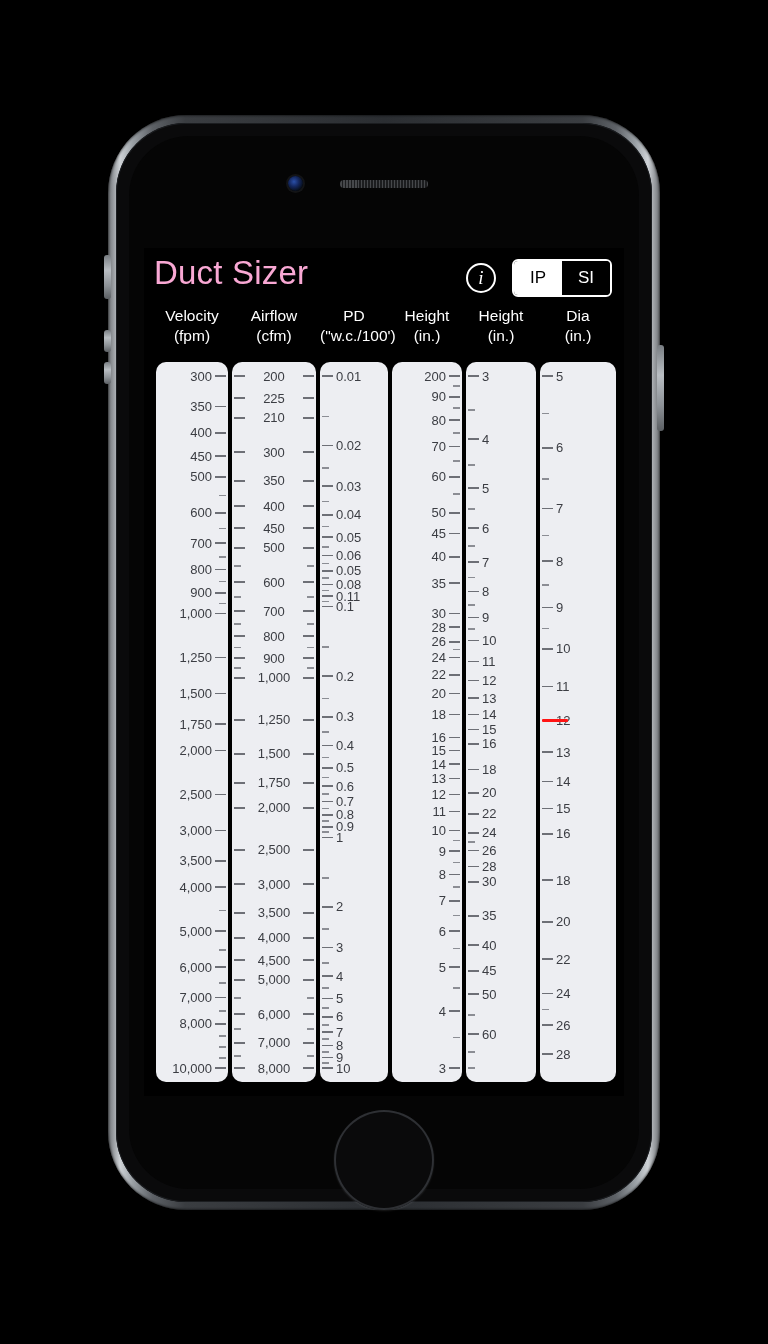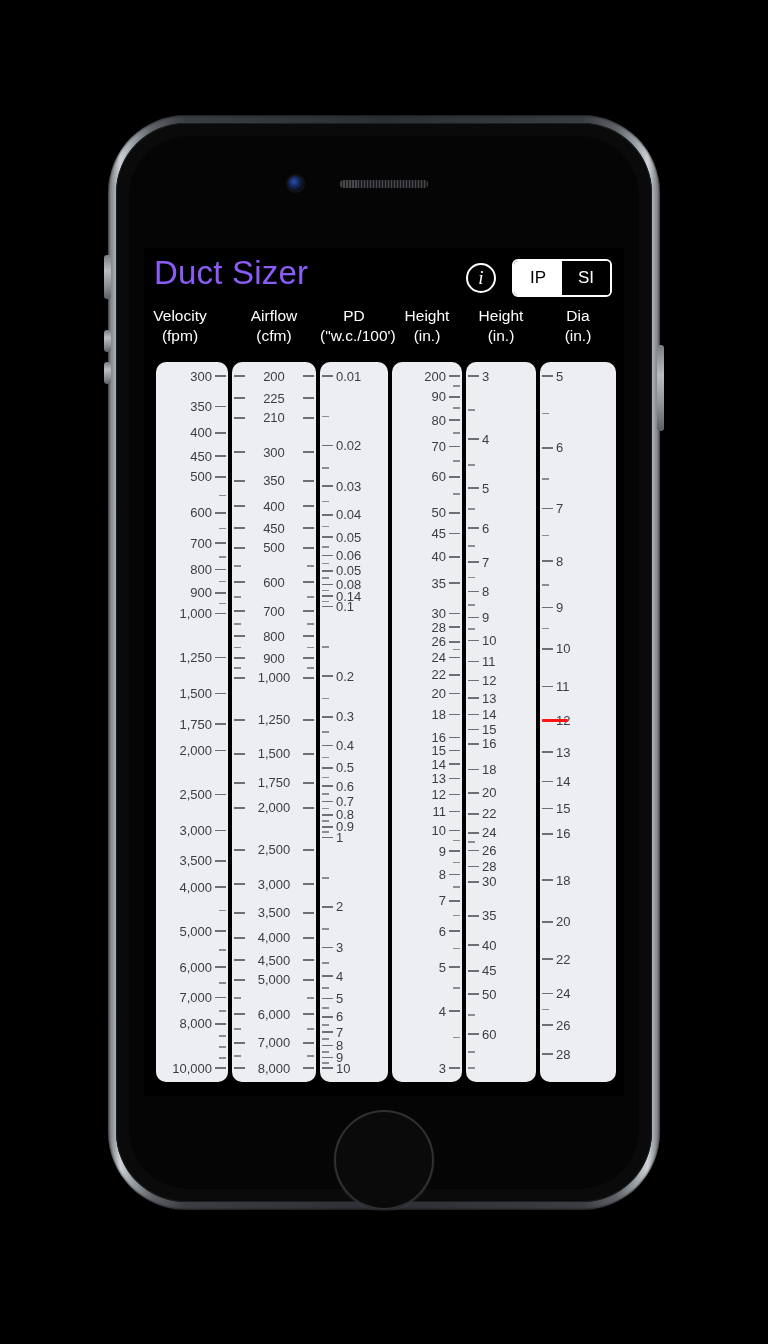--- a/index.html
+++ b/index.html
@@ -56,21 +56,21 @@
 
   
   .screen {
     position:absolute; left:144px; top:248px; width:480px; height:848px;
     background:#000; overflow:hidden;
   }
 
   .titlebar { position:relative; height:58px; }
   .app-title {
     position:absolute; left:10px; top:6px;
-    color:#8b5cf6; font-size:33px; font-weight:300; letter-spacing:.2px;
+    color:#f9a8d4; font-size:33px; font-weight:300; letter-spacing:.2px;
   }
   .info-icon {
     position:absolute; left:322px; top:15px; width:30px; height:30px;
     border-radius:50%; border:2px solid #fff; color:#fff;
     font-size:19px; font-style:italic; font-family:"Liberation Serif", serif;
     display:flex; align-items:center; justify-content:center;
   }
   .unit-toggle {
     position:absolute; left:368px; top:11px; width:100px; height:38px;
     border:2px solid #fff; border-radius:6px; display:flex; overflow:hidden;
@@ -125,21 +125,21 @@
     <div class="titlebar">
       <div class="app-title">Duct Sizer</div>
       <div class="info-icon">i</div>
       <div class="unit-toggle">
         <div class="unit-seg on">IP</div>
         <div class="unit-seg off">SI</div>
       </div>
     </div>
 
     <div class="headers" id="headers">
-        <div class="hcol" style="left: 0; width: 72px;"><span>Velocity</span><span class="u">(fpm)</span></div>
+        <div class="hcol" style="left: 12px; width: 72px;"><span>Velocity</span><span class="u">(fpm)</span></div>
         <div class="hcol" style="left: 88px; width: 84px;"><span>Airflow</span><span class="u">(cfm)</span></div>
         <div class="hcol" style="left: 176px; width: 68px;"><span>PD</span><span class="u">("w.c./100')</span></div>
         <div class="hcol" style="left: 248px; width: 70px;"><span>Height</span><span class="u">(in.)</span></div>
         <div class="hcol" style="left: 322px; width: 70px;"><span>Height</span><span class="u">(in.)</span></div>
         <div class="hcol" style="left: 396px; width: 76px;"><span>Dia</span><span class="u">(in.)</span></div>
       </div>
 
     <div class="scales" id="scales">
         <div class="scale" style="left: 12px; width: 72px;">
           <div class="tick minor" style="top: 13.2px; width: 7px; right: 2px;"></div>
@@ -449,21 +449,21 @@
           <div class="tick" style="top: 694.645px; width: 11px; left: 2px;"></div>
           <div class="tick" style="top: 705.2px; width: 11px; left: 2px;"></div>
           <div class="lbl l" style="top: 7.5px; left: 16px;">0.01</div>
           <div class="lbl l" style="top: 76.9376px; left: 16px;">0.02</div>
           <div class="lbl l" style="top: 117.556px; left: 16px;">0.03</div>
           <div class="lbl l" style="top: 146.375px; left: 16px;">0.04</div>
           <div class="lbl l" style="top: 168.729px; left: 16px;">0.05</div>
           <div class="lbl l" style="top: 186.994px; left: 16px;">0.06</div>
           <div class="lbl l" style="top: 202.436px; left: 16px;">0.05</div>
           <div class="lbl l" style="top: 215.813px; left: 16px;">0.08</div>
-          <div class="lbl l" style="top: 227.612px; left: 16px;">0.14</div>
+          <div class="lbl l" style="top: 227.612px; left: 16px;">0.11</div>
           <div class="lbl l" style="top: 238.167px; left: 16px;">0.1</div>
           <div class="lbl l" style="top: 307.604px; left: 16px;">0.2</div>
           <div class="lbl l" style="top: 348.223px; left: 16px;">0.3</div>
           <div class="lbl l" style="top: 377.042px; left: 16px;">0.4</div>
           <div class="lbl l" style="top: 399.396px; left: 16px;">0.5</div>
           <div class="lbl l" style="top: 417.66px; left: 16px;">0.6</div>
           <div class="lbl l" style="top: 433.103px; left: 16px;">0.7</div>
           <div class="lbl l" style="top: 446.479px; left: 16px;">0.8</div>
           <div class="lbl l" style="top: 458.279px; left: 16px;">0.9</div>
           <div class="lbl l" style="top: 468.833px; left: 16px;">1</div>

